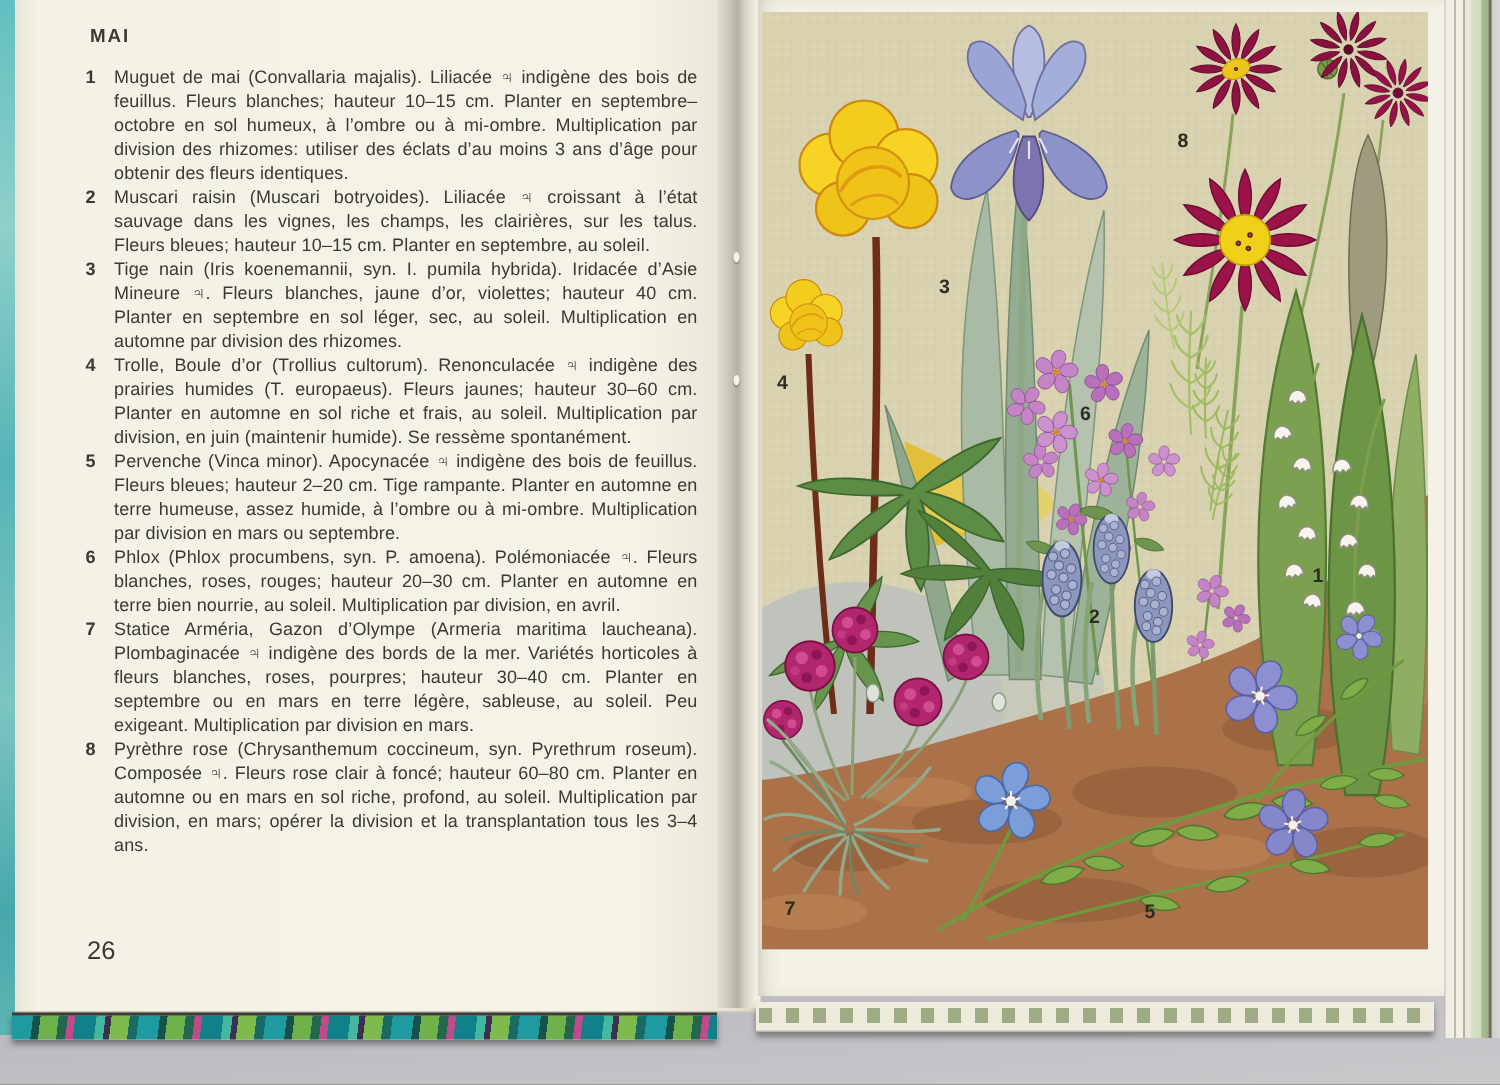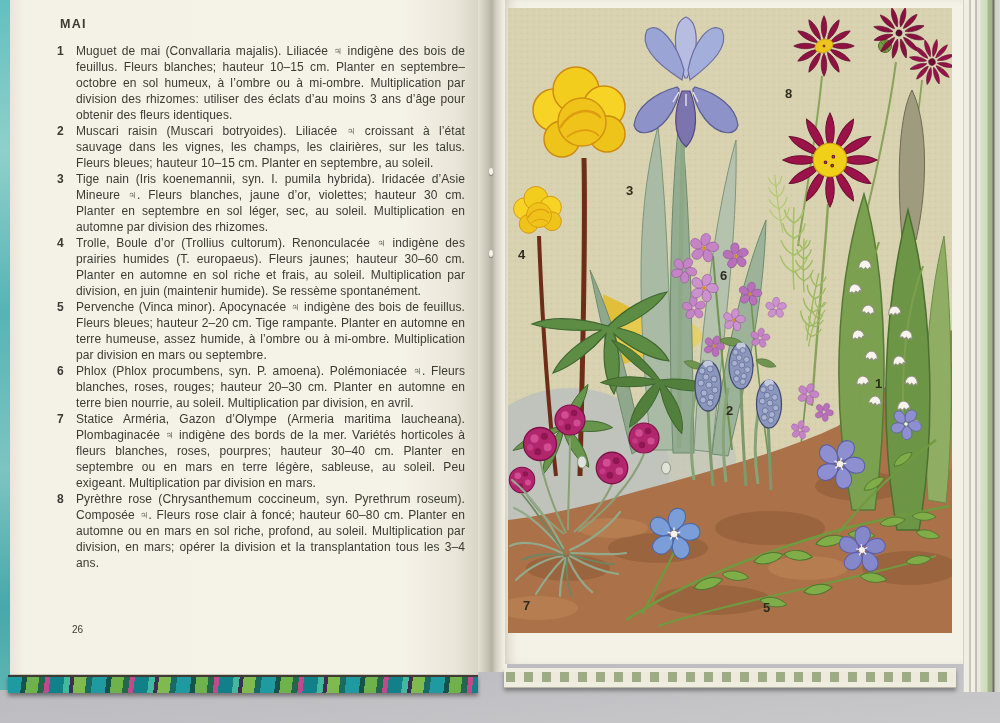--- a/index.html
+++ b/index.html
@@ -5,30 +5,30 @@
   html,body{margin:0;padding:0;background:#888;}
   .scene{position:relative;width:1000px;height:723px;overflow:hidden;
          background:linear-gradient(175deg,#96969a 0%,#a0a0a4 55%,#bebec2 88%,#c9c9cc 100%);
          font-family:"Liberation Sans",sans-serif;}
   
   .cover-left{position:absolute;left:0;top:0;width:14px;height:690px;
     background:linear-gradient(180deg,#62c0c0 0%,#8fd0c9 22%,#56b4b6 45%,#7cc5c0 68%,#47a8ab 88%,#5db5b2 100%);}
   
   .left-page{position:absolute;left:10px;top:0;width:468px;height:674px;
     background:linear-gradient(90deg,#e9e5d8 0,#f4f1e6 3%,#f5f2e8 84%,#eae6d9 95%,#d9d5c6 100%);
-    border-bottom:1px solid #cfcbbc;}
+    border-bottom:1px solid #cfcbbc;padding-left:28px;}
   .page-head{position:absolute;left:50px;top:17px;font-size:12.5px;font-weight:bold;
     letter-spacing:1.3px;color:#3a3a32;}
   .items{position:absolute;left:47px;top:43px;width:408px;color:#3a3a32;
     font-size:12px;line-height:16px;text-align:justify;letter-spacing:0.1px;}
   .item{position:relative;padding-left:19px;margin:0;}
   .item-num{position:absolute;left:0;top:0;font-weight:bold;}
   .item-name{font-weight:normal;}
   .item-text::before{content:" ";}
-  .page-num{position:absolute;left:62px;top:624px;font-size:10px;color:#3a3a32;}
+  .page-num{position:absolute;left:48px;top:624px;font-size:17px;color:#3a3a32;}
   
   .gutter{position:absolute;left:478px;top:0;width:29px;height:672px;
     background:linear-gradient(90deg,#e3dfd1 0,#c9c5b6 30%,#b6b2a3 48%,#d3cfc0 62%,#eeebde 85%,#f4f1e6 100%);}
   .stitch{position:absolute;left:489px;width:4px;height:7px;border-radius:50%;
     background:#f6f3e9;box-shadow:0 1px 1px rgba(0,0,0,.35);}
   .stitch.s1{top:168px}.stitch.s2{top:250px}
   
   .right-page{position:absolute;left:505px;top:0;width:460px;height:664px;background:#f4f1e6;
     box-shadow:inset 8px 0 14px -8px rgba(90,80,60,.35);}
   .plate{position:absolute;left:3px;top:8px;width:444px;height:625px;display:block;}
@@ -56,21 +56,21 @@
 
 <div class="scene">
 
   <div class="cover-left"></div>
 
   <div class="left-page">
     <div class="page-head">MAI</div>
     <div class="items">
       <p class="item"><span class="item-num">1</span><span class="item-name">Muguet de mai</span><span class="item-text">(Convallaria majalis). Liliacée ♃ indigène des bois de feuillus. Fleurs blanches; hauteur 10–15 cm. Planter en septembre–octobre en sol humeux, à l’ombre ou à mi-ombre. Multiplication par division des rhizomes: utiliser des éclats d’au moins 3 ans d’âge pour obtenir des fleurs identiques.</span></p>
       <p class="item"><span class="item-num">2</span><span class="item-name">Muscari raisin</span><span class="item-text">(Muscari botryoides). Liliacée ♃ croissant à l’état sauvage dans les vignes, les champs, les clairières, sur les talus. Fleurs bleues; hauteur 10–15 cm. Planter en septembre, au soleil.</span></p>
-      <p class="item"><span class="item-num">3</span><span class="item-name">Tige nain</span><span class="item-text">(Iris koenemannii, syn. I. pumila hybrida). Iridacée d’Asie Mineure ♃. Fleurs blanches, jaune d’or, violettes; hauteur 30 cm. Planter en septembre en sol léger, sec, au soleil. Multiplication en automne par division des rhizomes.</span></p>
+      <p class="item"><span class="item-num">3</span><span class="item-name">Tige nain</span><span class="item-text">(Iris koenemannii, syn. I. pumila hybrida). Iridacée d’Asie Mineure ♃. Fleurs blanches, jaune d’or, violettes; hauteur 40 cm. Planter en septembre en sol léger, sec, au soleil. Multiplication en automne par division des rhizomes.</span></p>
       <p class="item"><span class="item-num">4</span><span class="item-name">Trolle, Boule d’or</span><span class="item-text">(Trollius cultorum). Renonculacée ♃ indigène des prairies humides (T. europaeus). Fleurs jaunes; hauteur 30–60 cm. Planter en automne en sol riche et frais, au soleil. Multiplication par division, en juin (maintenir humide). Se ressème spontanément.</span></p>
       <p class="item"><span class="item-num">5</span><span class="item-name">Pervenche</span><span class="item-text">(Vinca minor). Apocynacée ♃ indigène des bois de feuillus. Fleurs bleues; hauteur 2–20 cm. Tige rampante. Planter en automne en terre humeuse, assez humide, à l’ombre ou à mi-ombre. Multiplication par division en mars ou septembre.</span></p>
       <p class="item"><span class="item-num">6</span><span class="item-name">Phlox</span><span class="item-text">(Phlox procumbens, syn. P. amoena). Polémoniacée ♃. Fleurs blanches, roses, rouges; hauteur 20–30 cm. Planter en automne en terre bien nourrie, au soleil. Multiplication par division, en avril.</span></p>
       <p class="item"><span class="item-num">7</span><span class="item-name">Statice Arméria, Gazon d’Olympe</span><span class="item-text">(Armeria maritima laucheana). Plombaginacée ♃ indigène des bords de la mer. Variétés horticoles à fleurs blanches, roses, pourpres; hauteur 30–40 cm. Planter en septembre ou en mars en terre légère, sableuse, au soleil. Peu exigeant. Multiplication par division en mars.</span></p>
       <p class="item"><span class="item-num">8</span><span class="item-name">Pyrèthre rose</span><span class="item-text">(Chrysanthemum coccineum, syn. Pyrethrum roseum). Composée ♃. Fleurs rose clair à foncé; hauteur 60–80 cm. Planter en automne ou en mars en sol riche, profond, au soleil. Multiplication par division, en mars; opérer la division et la transplantation tous les 3–4 ans.</span></p>
     </div>
     <div class="page-num">26</div>
   </div>
 
   <div class="gutter"></div>

